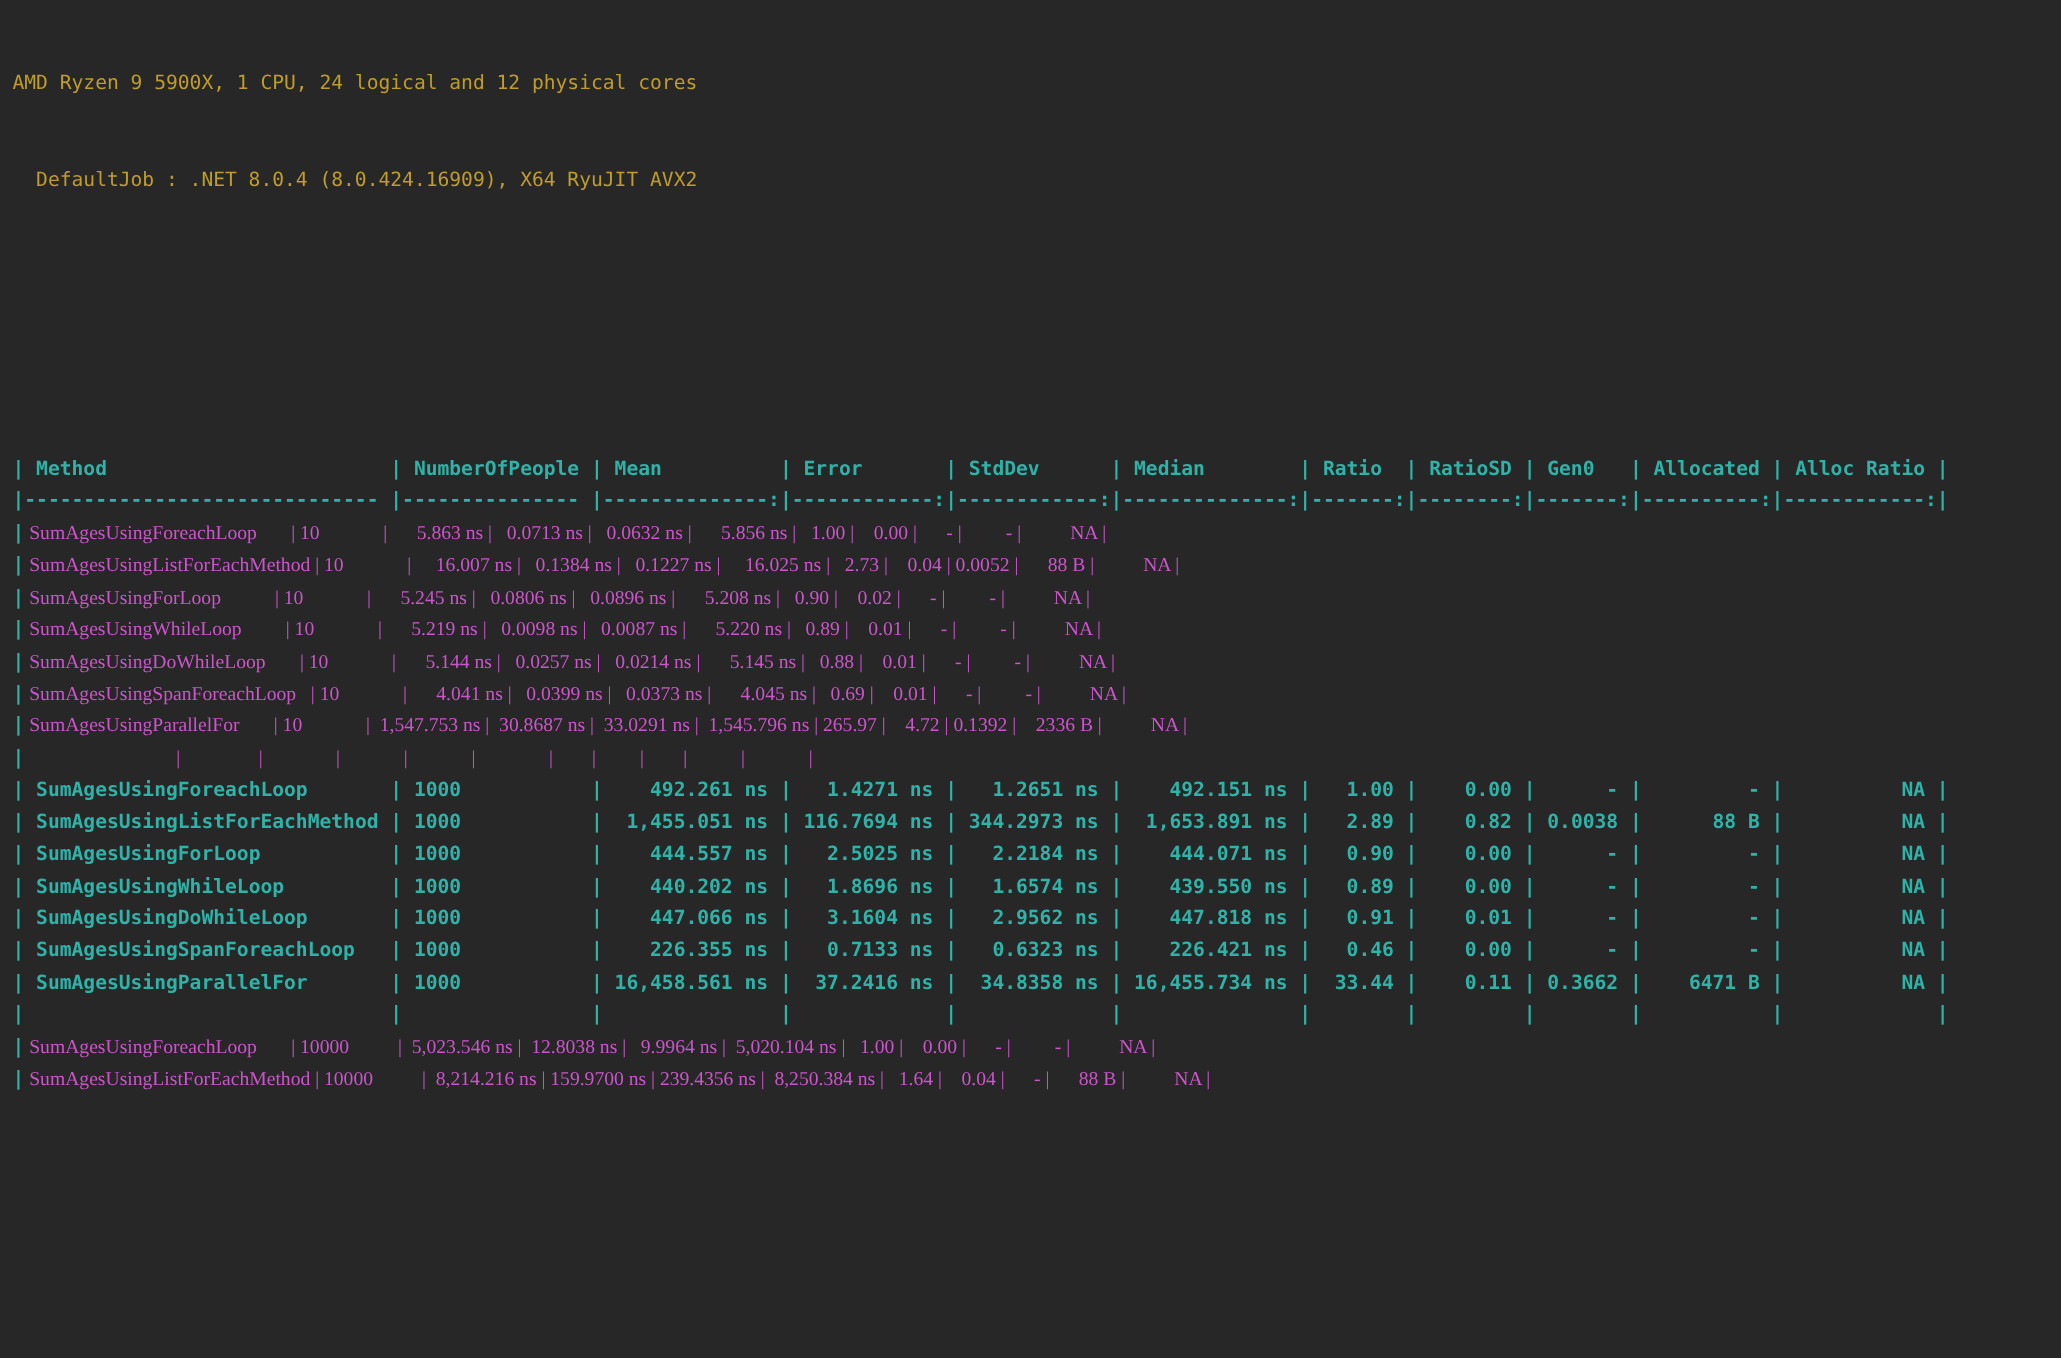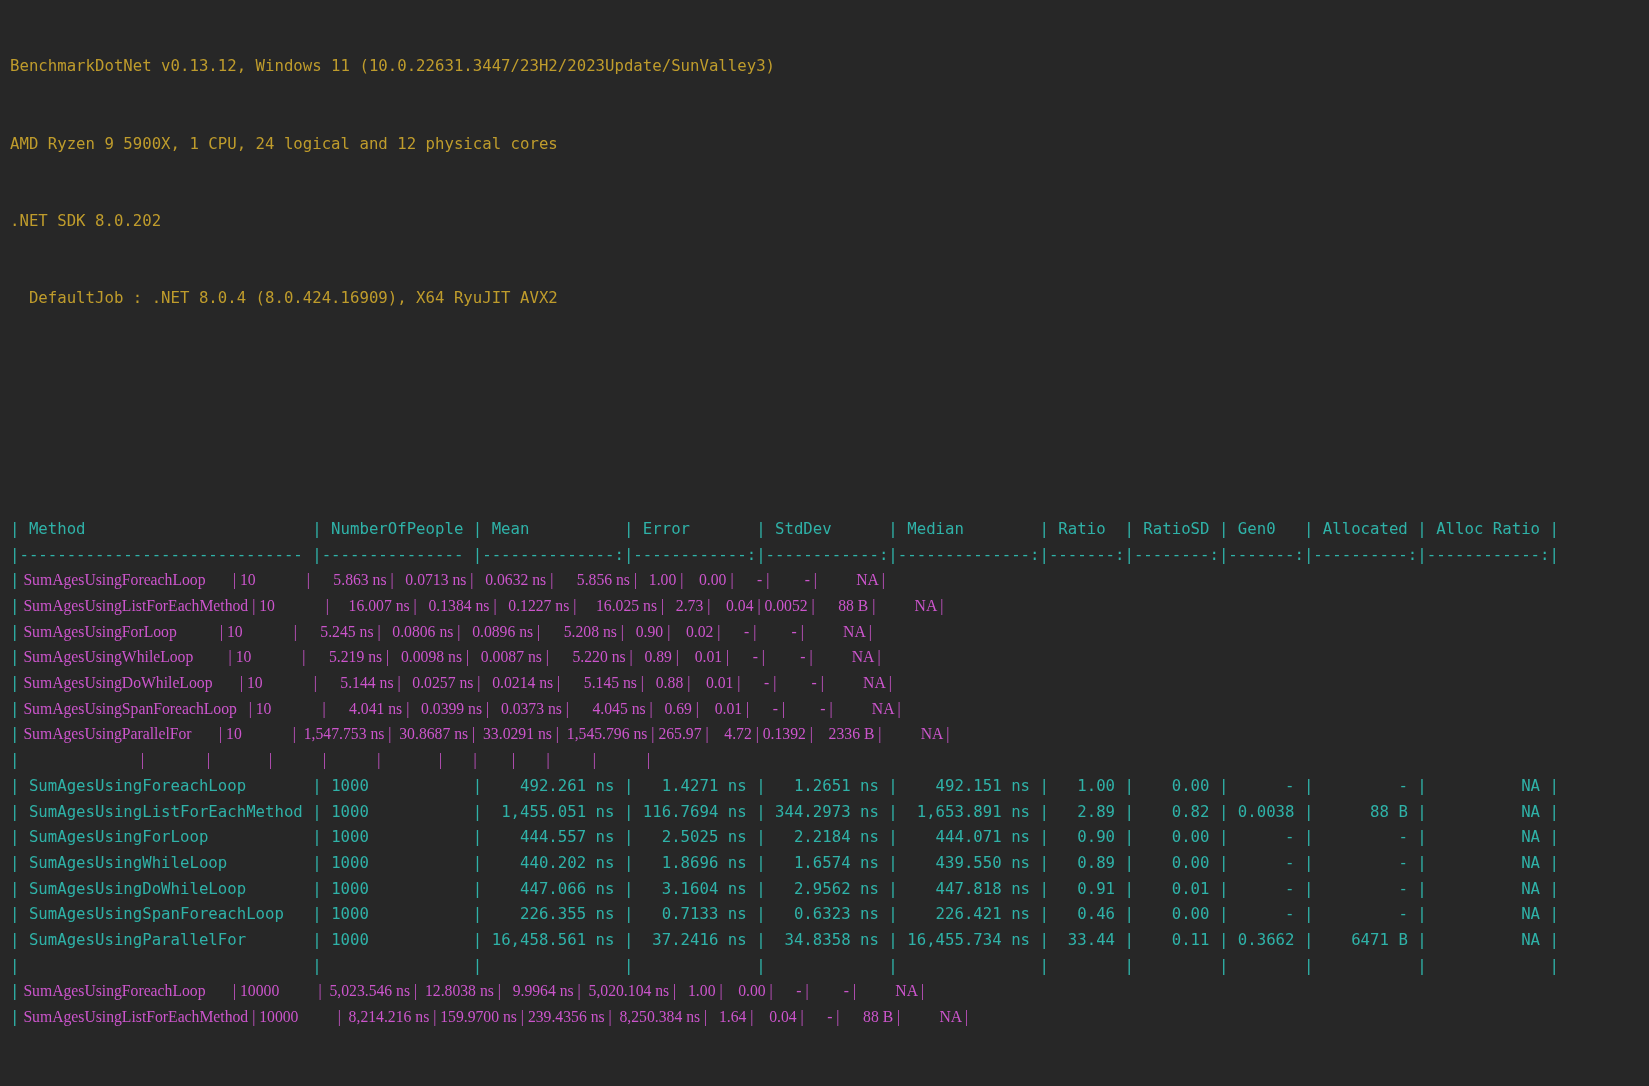--- a/index.html
+++ b/index.html
@@ -16,27 +16,25 @@
   }
   .console{
     font-family:"DejaVu Sans Mono","Liberation Mono",monospace;
     font-size:15.7px;
     line-height:25.7px;
     white-space:pre;
     padding:2px 0 0 10px;
   }
   .line{height:25.7px;}
   .c-gold{color:var(--gold);}
-  .c-teal{color:var(--teal);}
+  .c-teal{color:var(--teal);font-weight:bold;}
   .c-magenta{color:var(--magenta);font-family:Liberation Serif, serif;}
 </style>
 </head>
 <body>
 
 <div class="console">
-  <div class="line c-gold">BenchmarkDotNet v0.13.12, Windows 11 (10.0.22631.3447/23H2/2023Update/SunValley3)</div>
   <div class="line c-gold">AMD Ryzen 9 5900X, 1 CPU, 24 logical and 12 physical cores</div>
-  <div class="line c-gold">.NET SDK 8.0.202</div>
   <div class="line c-gold">  DefaultJob : .NET 8.0.4 (8.0.424.16909), X64 RyuJIT AVX2</div>
   <div class="line"></div>
   <div class="line"></div>
   <div id="benchmark-table"><div class="line"><span class="c-teal">| Method                        | NumberOfPeople | Mean          | Error       | StdDev      | Median        | Ratio  | RatioSD | Gen0   | Allocated | Alloc Ratio |</span></div><div class="line"><span class="c-teal">|------------------------------ |--------------- |--------------:|------------:|------------:|--------------:|-------:|--------:|-------:|----------:|------------:|</span></div><div class="line"><span class="c-teal">|</span><span class="c-magenta"> SumAgesUsingForeachLoop       | 10             |      5.863 ns |   0.0713 ns |   0.0632 ns |      5.856 ns |   1.00 |    0.00 |      - |         - |          NA |</span></div><div class="line"><span class="c-teal">|</span><span class="c-magenta"> SumAgesUsingListForEachMethod | 10             |     16.007 ns |   0.1384 ns |   0.1227 ns |     16.025 ns |   2.73 |    0.04 | 0.0052 |      88 B |          NA |</span></div><div class="line"><span class="c-teal">|</span><span class="c-magenta"> SumAgesUsingForLoop           | 10             |      5.245 ns |   0.0806 ns |   0.0896 ns |      5.208 ns |   0.90 |    0.02 |      - |         - |          NA |</span></div><div class="line"><span class="c-teal">|</span><span class="c-magenta"> SumAgesUsingWhileLoop         | 10             |      5.219 ns |   0.0098 ns |   0.0087 ns |      5.220 ns |   0.89 |    0.01 |      - |         - |          NA |</span></div><div class="line"><span class="c-teal">|</span><span class="c-magenta"> SumAgesUsingDoWhileLoop       | 10             |      5.144 ns |   0.0257 ns |   0.0214 ns |      5.145 ns |   0.88 |    0.01 |      - |         - |          NA |</span></div><div class="line"><span class="c-teal">|</span><span class="c-magenta"> SumAgesUsingSpanForeachLoop   | 10             |      4.041 ns |   0.0399 ns |   0.0373 ns |      4.045 ns |   0.69 |    0.01 |      - |         - |          NA |</span></div><div class="line"><span class="c-teal">|</span><span class="c-magenta"> SumAgesUsingParallelFor       | 10             |  1,547.753 ns |  30.8687 ns |  33.0291 ns |  1,545.796 ns | 265.97 |    4.72 | 0.1392 |    2336 B |          NA |</span></div><div class="line"><span class="c-teal">|</span><span class="c-magenta">                               |                |               |             |             |               |        |         |        |           |             |</span></div><div class="line"><span class="c-teal">|</span><span class="c-teal"> SumAgesUsingForeachLoop       | 1000           |    492.261 ns |   1.4271 ns |   1.2651 ns |    492.151 ns |   1.00 |    0.00 |      - |         - |          NA |</span></div><div class="line"><span class="c-teal">|</span><span class="c-teal"> SumAgesUsingListForEachMethod | 1000           |  1,455.051 ns | 116.7694 ns | 344.2973 ns |  1,653.891 ns |   2.89 |    0.82 | 0.0038 |      88 B |          NA |</span></div><div class="line"><span class="c-teal">|</span><span class="c-teal"> SumAgesUsingForLoop           | 1000           |    444.557 ns |   2.5025 ns |   2.2184 ns |    444.071 ns |   0.90 |    0.00 |      - |         - |          NA |</span></div><div class="line"><span class="c-teal">|</span><span class="c-teal"> SumAgesUsingWhileLoop         | 1000           |    440.202 ns |   1.8696 ns |   1.6574 ns |    439.550 ns |   0.89 |    0.00 |      - |         - |          NA |</span></div><div class="line"><span class="c-teal">|</span><span class="c-teal"> SumAgesUsingDoWhileLoop       | 1000           |    447.066 ns |   3.1604 ns |   2.9562 ns |    447.818 ns |   0.91 |    0.01 |      - |         - |          NA |</span></div><div class="line"><span class="c-teal">|</span><span class="c-teal"> SumAgesUsingSpanForeachLoop   | 1000           |    226.355 ns |   0.7133 ns |   0.6323 ns |    226.421 ns |   0.46 |    0.00 |      - |         - |          NA |</span></div><div class="line"><span class="c-teal">|</span><span class="c-teal"> SumAgesUsingParallelFor       | 1000           | 16,458.561 ns |  37.2416 ns |  34.8358 ns | 16,455.734 ns |  33.44 |    0.11 | 0.3662 |    6471 B |          NA |</span></div><div class="line"><span class="c-teal">|</span><span class="c-teal">                               |                |               |             |             |               |        |         |        |           |             |</span></div><div class="line"><span class="c-teal">|</span><span class="c-magenta"> SumAgesUsingForeachLoop       | 10000          |  5,023.546 ns |  12.8038 ns |   9.9964 ns |  5,020.104 ns |   1.00 |    0.00 |      - |         - |          NA |</span></div><div class="line"><span class="c-teal">|</span><span class="c-magenta"> SumAgesUsingListForEachMethod | 10000          |  8,214.216 ns | 159.9700 ns | 239.4356 ns |  8,250.384 ns |   1.64 |    0.04 |      - |      88 B |          NA |</span></div></div>
 </div>
 
 </body></html>

